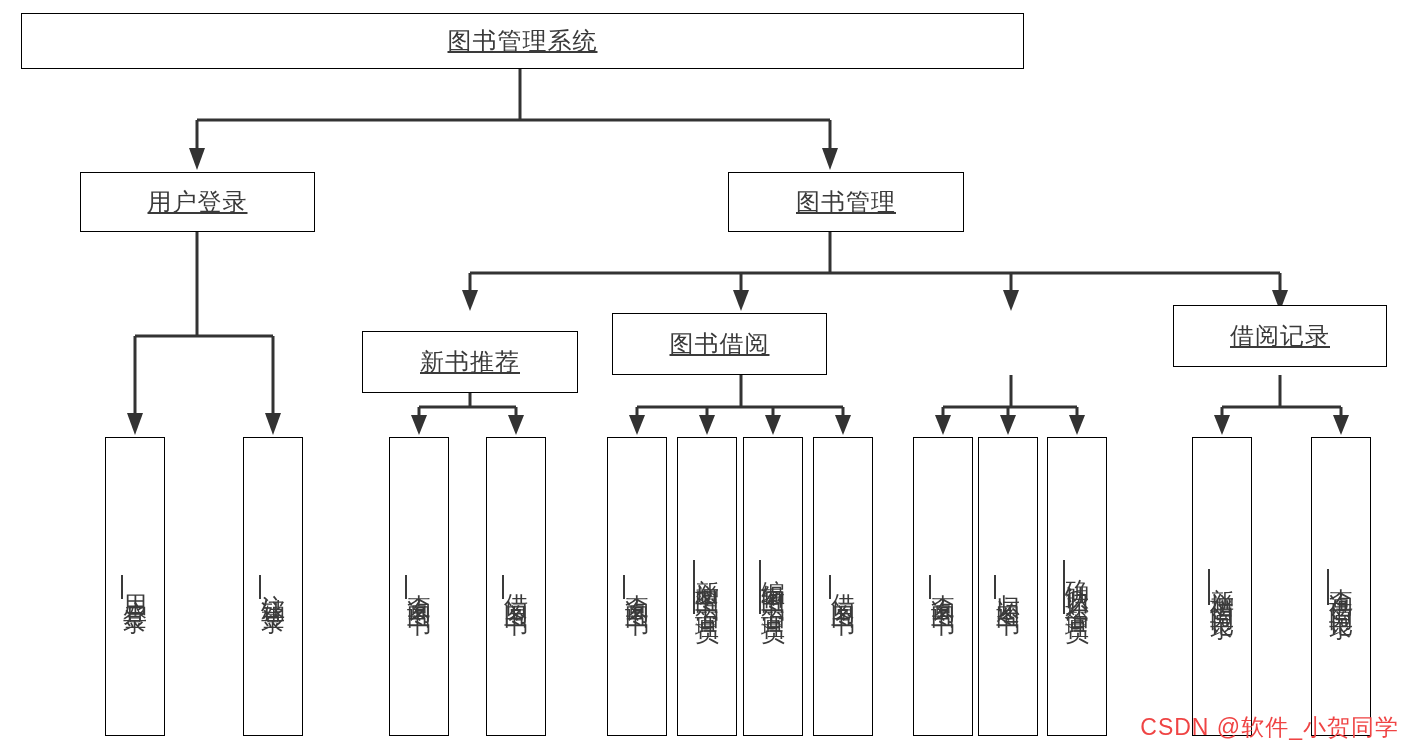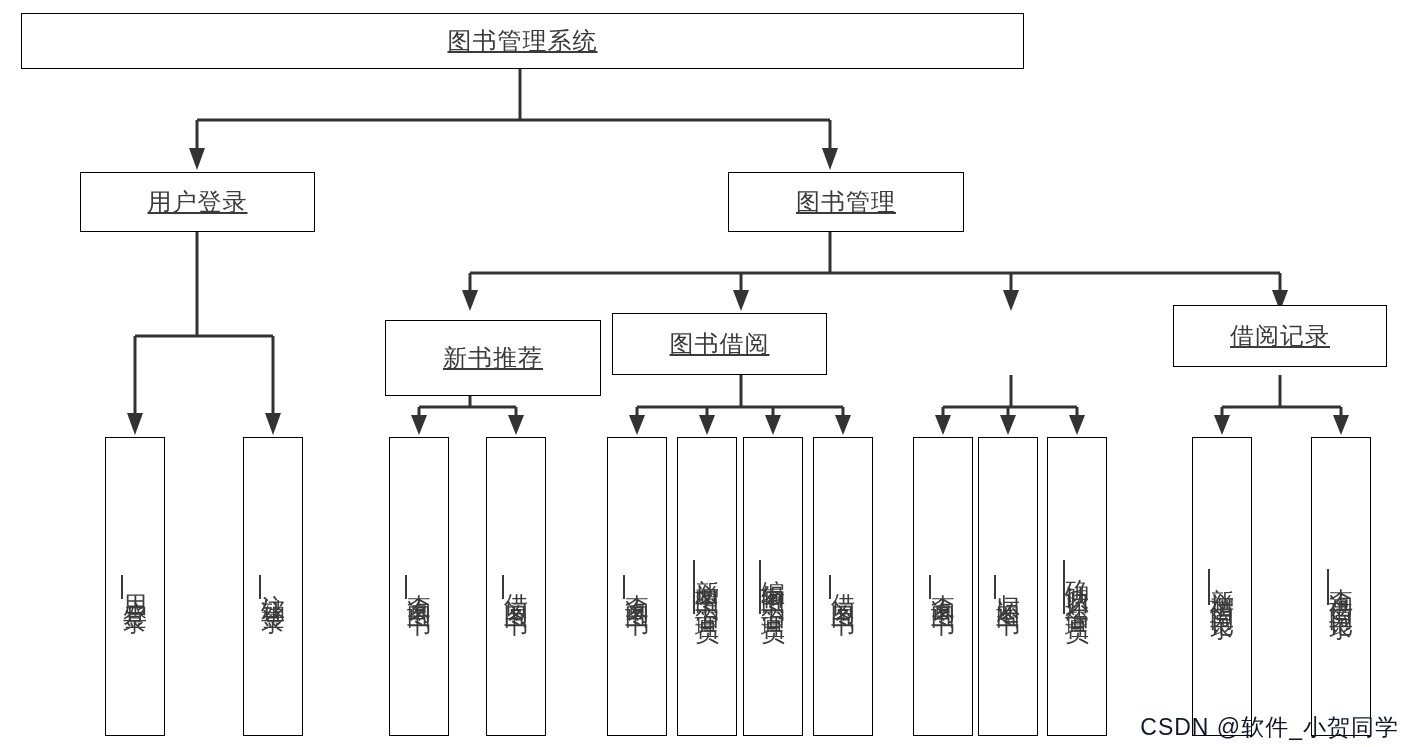--- a/index.html
+++ b/index.html
@@ -35,21 +35,21 @@
   }
   .vbox {
     writing-mode: vertical-rl;
     text-orientation: mixed;
     letter-spacing: 6px;
     line-height: 1.0;
     font-size: 24px;
   }
   .watermark {
     position: absolute;
-    color: #0f172a;
+    color: #ef4444;
     font-size: 23px;
     white-space: nowrap;
     letter-spacing: 1px;
   }
 </style>
 </head>
 <body>
 
 <div class="canvas">
 
@@ -128,21 +128,21 @@
       <path d="M1341 407 V416" fill="none"></path>
       <polygon points="1333,415 1349,415 1341,435" stroke="none"></polygon>
     </g>
   </svg>
 
   <div class="box" style="left:21px; top:13px; width:1003px; height:56px;">图书管理系统</div>
 
   <div class="box" style="left:80px; top:172px; width:235px; height:60px;">用户登录</div>
   <div class="box" style="left:712px; top:172px; width:236px; height:60px;margin-left:16px;">图书管理</div>
 
-  <div class="box" style="left:362px; top:320px; width:216px; height:76px;margin-left:23px;">新书推荐</div>
+  <div class="box" style="left:362px; top:331px; width:216px; height:62px;">新书推荐</div>
   <div class="box" style="left:612px; top:313px; width:215px; height:62px;">图书借阅</div>
   <div class="box" style="left:1173px; top:305px; width:214px; height:62px;">借阅记录</div>
 
   <div class="box vbox" style="left:105px; top:437px; width:60px; height:299px;">用户登录</div>
   <div class="box vbox" style="left:243px; top:437px; width:60px; height:299px;">注销登录</div>
 
   <div class="box vbox" style="left:389px; top:437px; width:60px; height:299px;">查询图书</div>
   <div class="box vbox" style="left:486px; top:437px; width:60px; height:299px;">借阅图书</div>
 
   <div class="box vbox" style="left:607px; top:437px; width:60px; height:299px;">查询图书</div>

